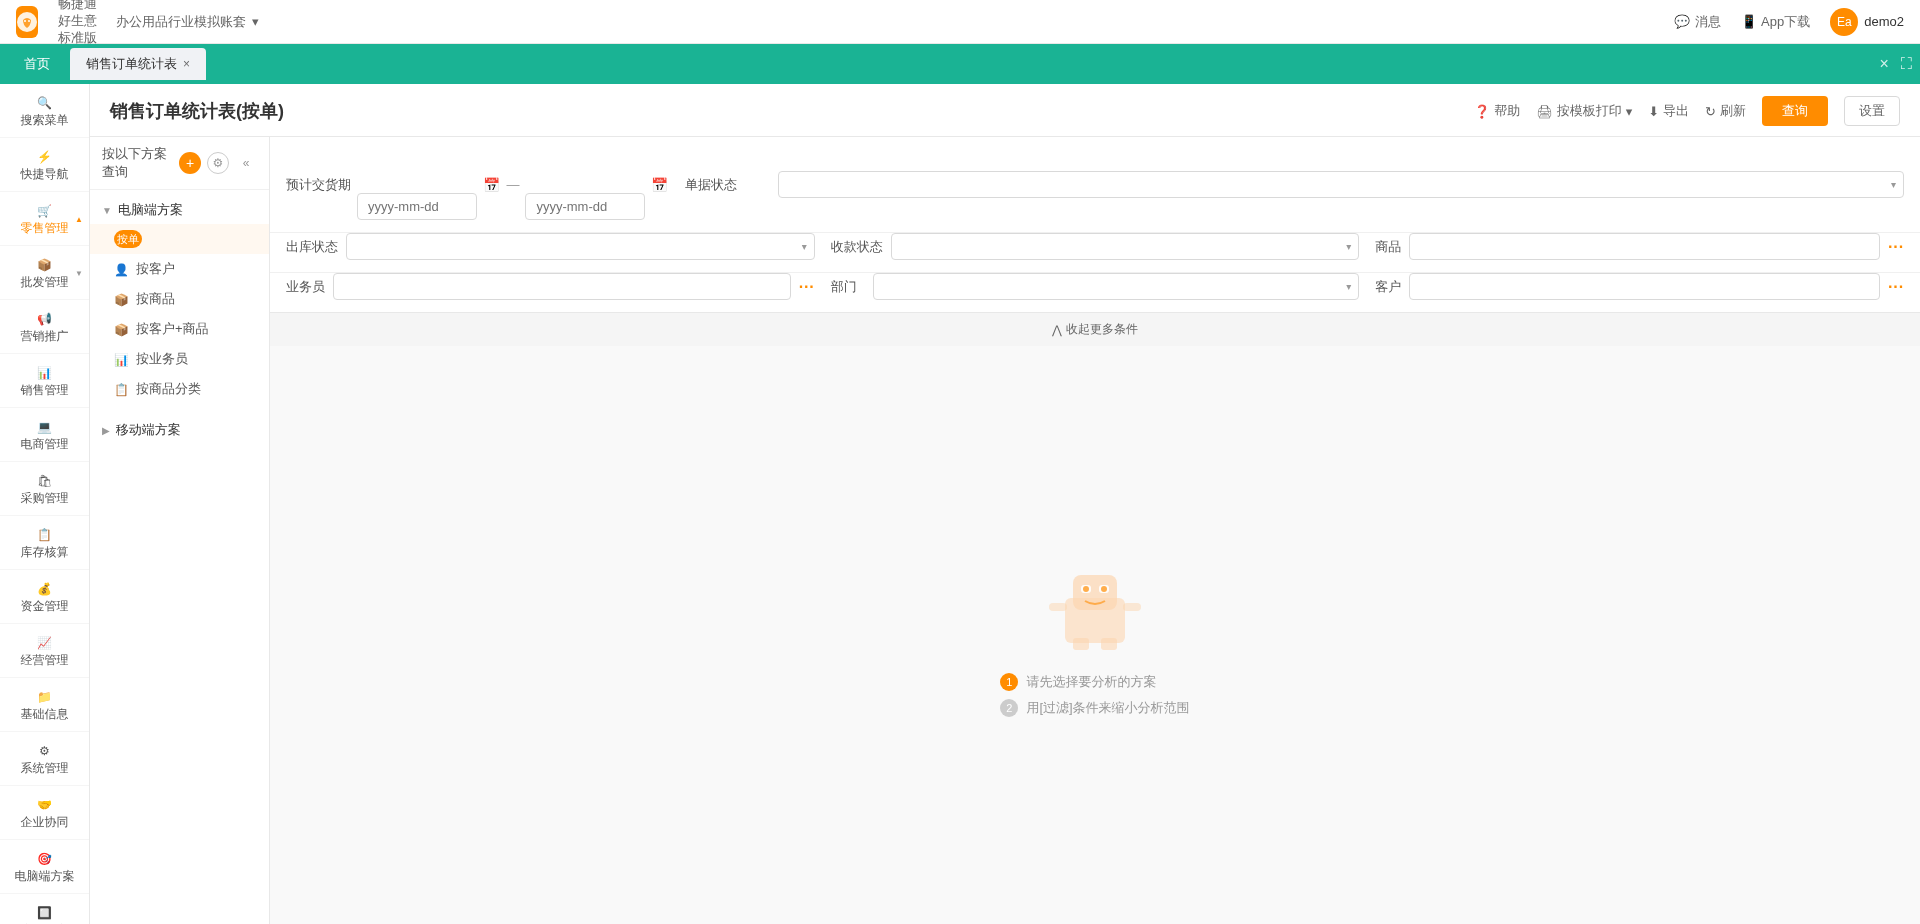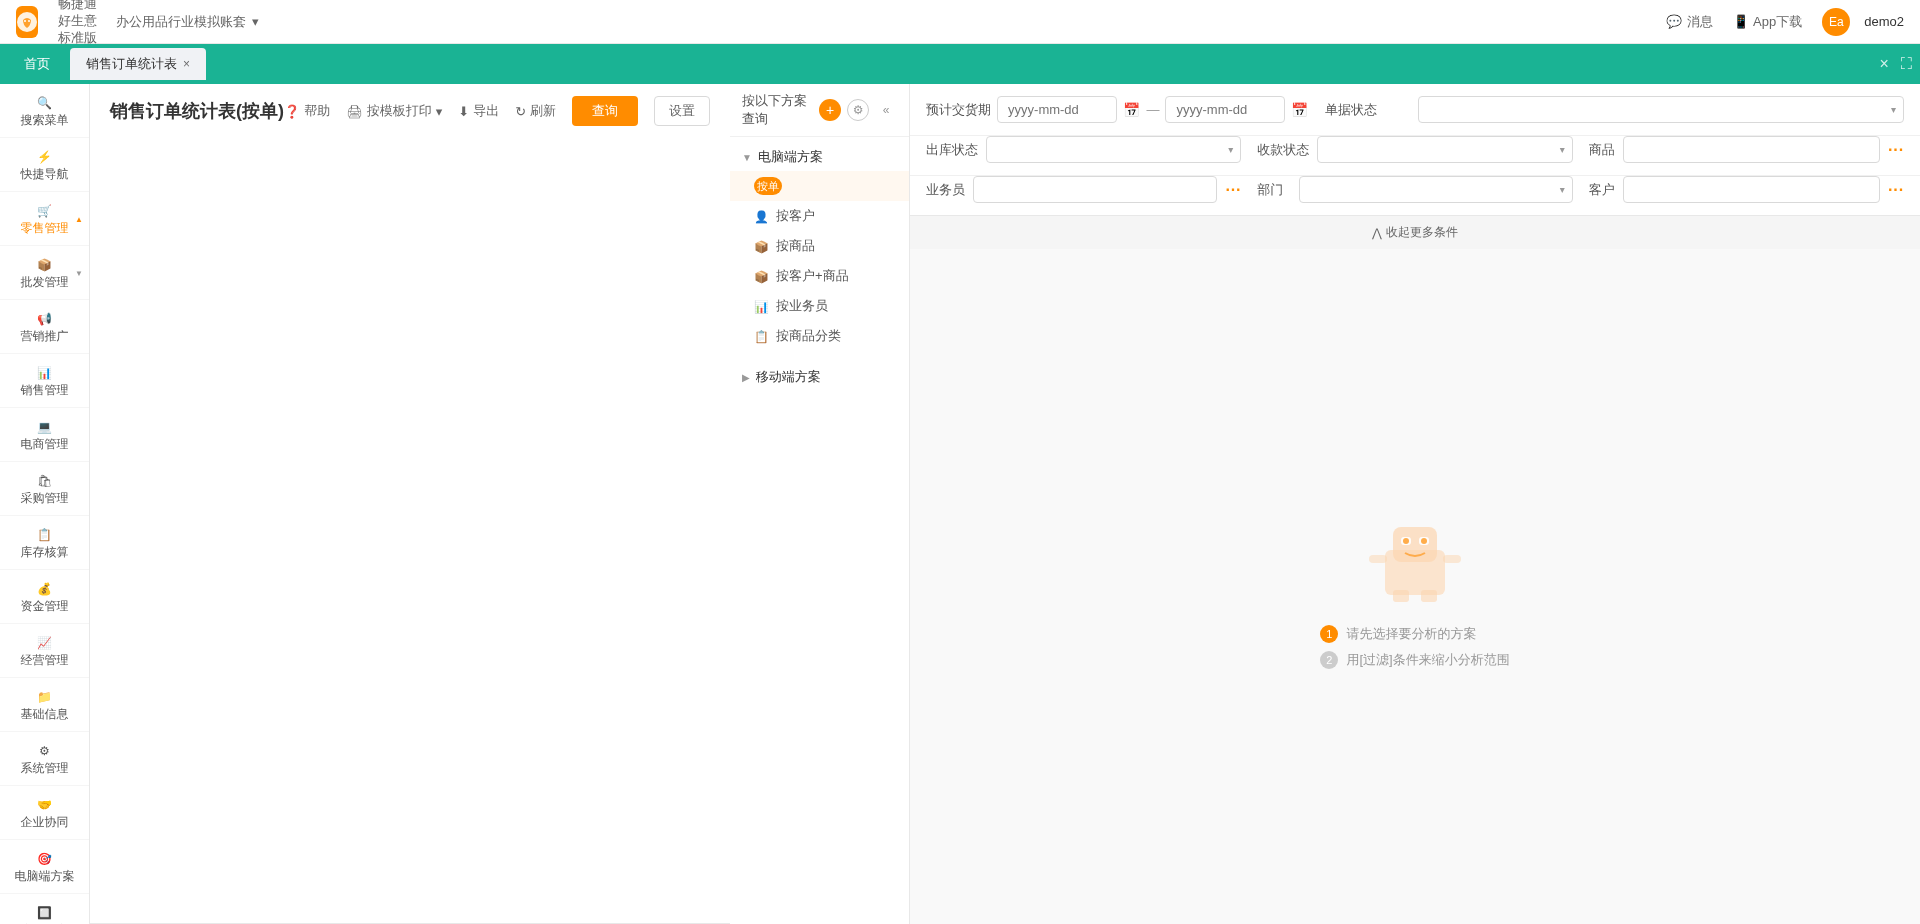--- a/index.html
+++ b/index.html
@@ -57,21 +57,21 @@
       display: flex;
       align-items: center;
       gap: 4px;
       color: #666;
       cursor: pointer;
       font-size: 13px;
     }
     .user-area {
       display: flex;
       align-items: center;
-      gap: 14px;
+      gap: 6px;
       cursor: pointer;
     }
     .user-avatar {
       width: 28px;
       height: 28px;
       border-radius: 50%;
       background: #ff8c00;
       display: flex;
       align-items: center;
       justify-content: center;
@@ -169,21 +169,21 @@
       top: 50%;
       transform: translateY(-50%);
       color: #999;
     }
     .sidebar-label { margin-top: 2px; }
 
     
     .content-area {
       flex: 1;
       display: flex;
-      flex-direction: row;
+      flex-direction: column;
       overflow: hidden;
       background: #f0f2f5;
     }
 
     
     .page-header {
       background: #fff;
       padding: 12px 20px 0;
       border-bottom: 1px solid #e8e8e8;
       flex-shrink: 0;
@@ -282,20 +282,21 @@
     }
     .filter-date-input {
       border: 1px solid #d9d9d9;
       border-radius: 4px;
       padding: 5px 10px;
       font-size: 13px;
       color: #bbb;
       background: #fff;
       outline: none;
       width: 120px;
+      margin-top: 44px;
     }
     .date-separator { color: #999; }
     .date-icon {
       color: #ff8c00;
       cursor: pointer;
       font-size: 14px;
     }
     .quick-date-btns {
       display: flex;
       align-items: center;

